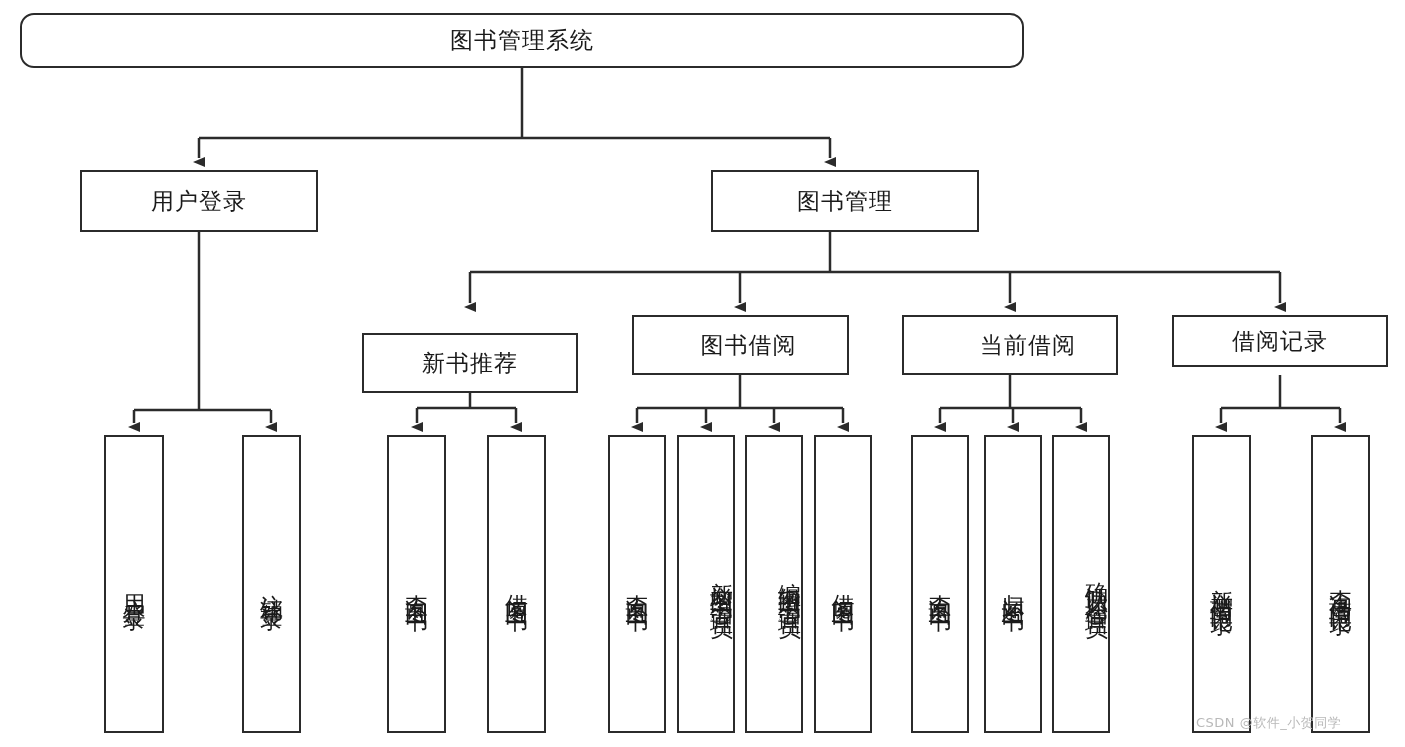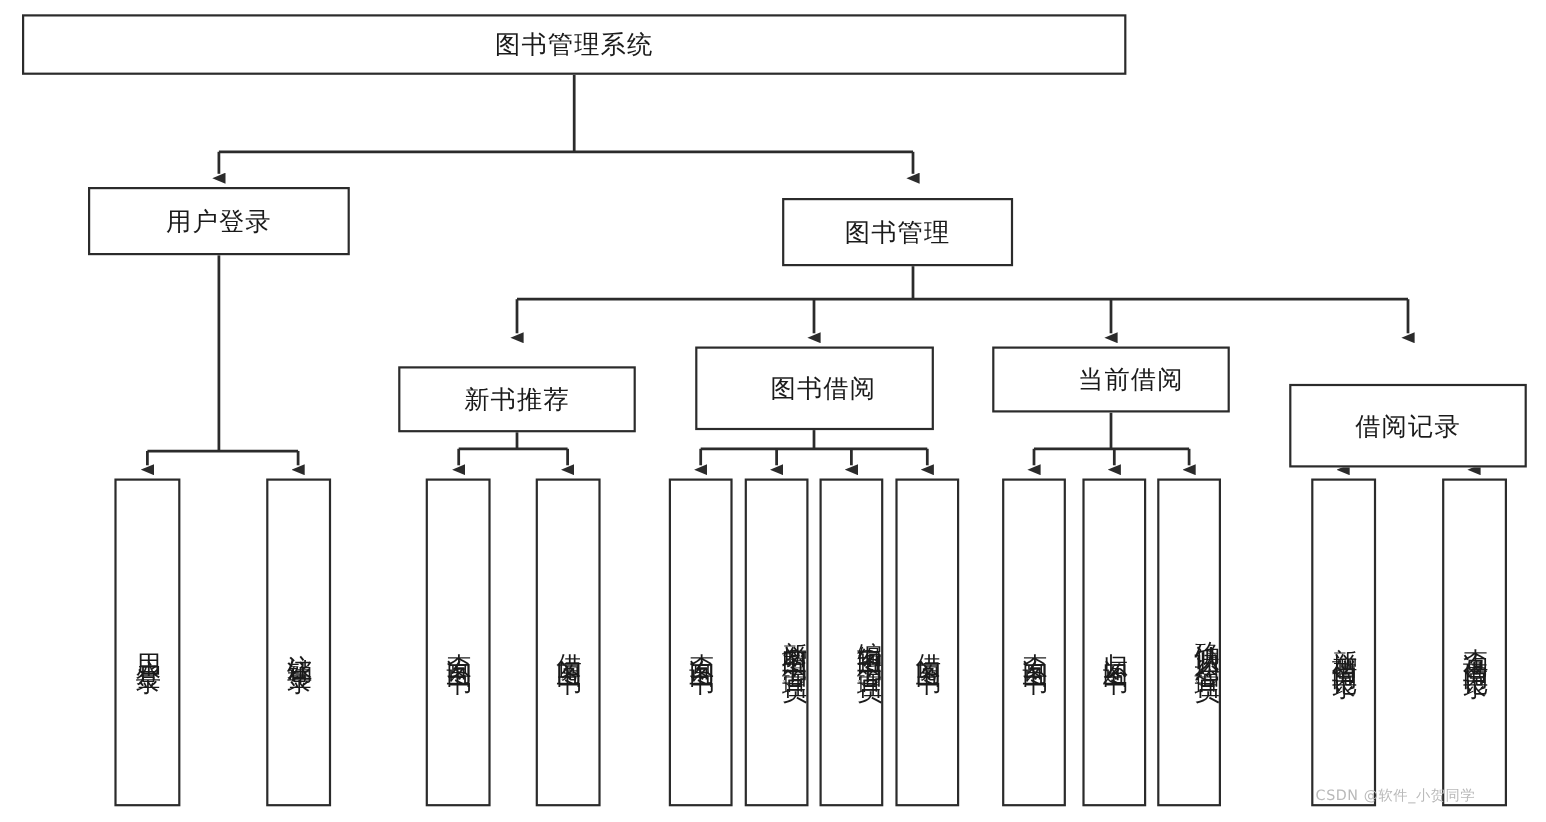--- a/index.html
+++ b/index.html
@@ -105,29 +105,29 @@
       <path d="M1013,408 L1013,423" marker-end="url(#arrow)"></path>
       <path d="M1081,408 L1081,423" marker-end="url(#arrow)"></path>
 
       <path d="M1280,375 L1280,408"></path>
       <path d="M1221,408 L1340,408"></path>
       <path d="M1221,408 L1221,423" marker-end="url(#arrow)"></path>
       <path d="M1340,408 L1340,423" marker-end="url(#arrow)"></path>
     </g>
   </svg>
 
-  <div class="node horiz" id="n-root" style="left:20px;top:13px;width:1004px;height:55px;">图书管理系统</div>
+  <div class="node horiz" id="n-root" style="left:20px;top:13px;width:1004px;height:55px;border-radius:14px;">图书管理系统</div>
 
   <div class="node horiz" style="left:80px;top:170px;width:238px;height:62px;">用户登录</div>
-  <div class="node horiz" style="left:711px;top:180px;width:210px;height:62px;">图书管理</div>
+  <div class="node horiz" style="left:711px;top:170px;width:268px;height:62px;">图书管理</div>
 
   <div class="node horiz" style="left:362px;top:333px;width:216px;height:60px;">新书推荐</div>
-  <div class="node horiz" style="left:632px;top:315px;width:217px;height:76px;padding-left:16px;">图书借阅</div>
+  <div class="node horiz" style="left:632px;top:315px;width:217px;height:60px;padding-left:16px;">图书借阅</div>
   <div class="node horiz" style="left:902px;top:315px;width:216px;height:60px;padding-left:36px;">当前借阅</div>
-  <div class="node horiz" style="left:1172px;top:315px;width:216px;height:76px;margin-top:34px;">借阅记录</div>
+  <div class="node horiz" style="left:1172px;top:315px;width:216px;height:52px;">借阅记录</div>
 
   <div class="node vert" style="left:104px;top:435px;width:60px;height:298px;">用户登录</div>
   <div class="node vert" style="left:242px;top:435px;width:59px;height:298px;">注销登录</div>
   <div class="node vert" style="left:387px;top:435px;width:59px;height:298px;">查询图书</div>
   <div class="node vert" style="left:487px;top:435px;width:59px;height:298px;">借阅图书</div>
   <div class="node vert" style="left:608px;top:435px;width:58px;height:298px;">查询图书</div>
   <div class="node vert" style="left:677px;top:435px;width:58px;height:298px;align-items:flex-start;">新增图书（管理员）</div>
   <div class="node vert" style="left:745px;top:435px;width:58px;height:298px;align-items:flex-start;">编辑图书（管理员）</div>
   <div class="node vert" style="left:814px;top:435px;width:58px;height:298px;">借阅图书</div>
   <div class="node vert" style="left:911px;top:435px;width:58px;height:298px;">查询图书</div>

